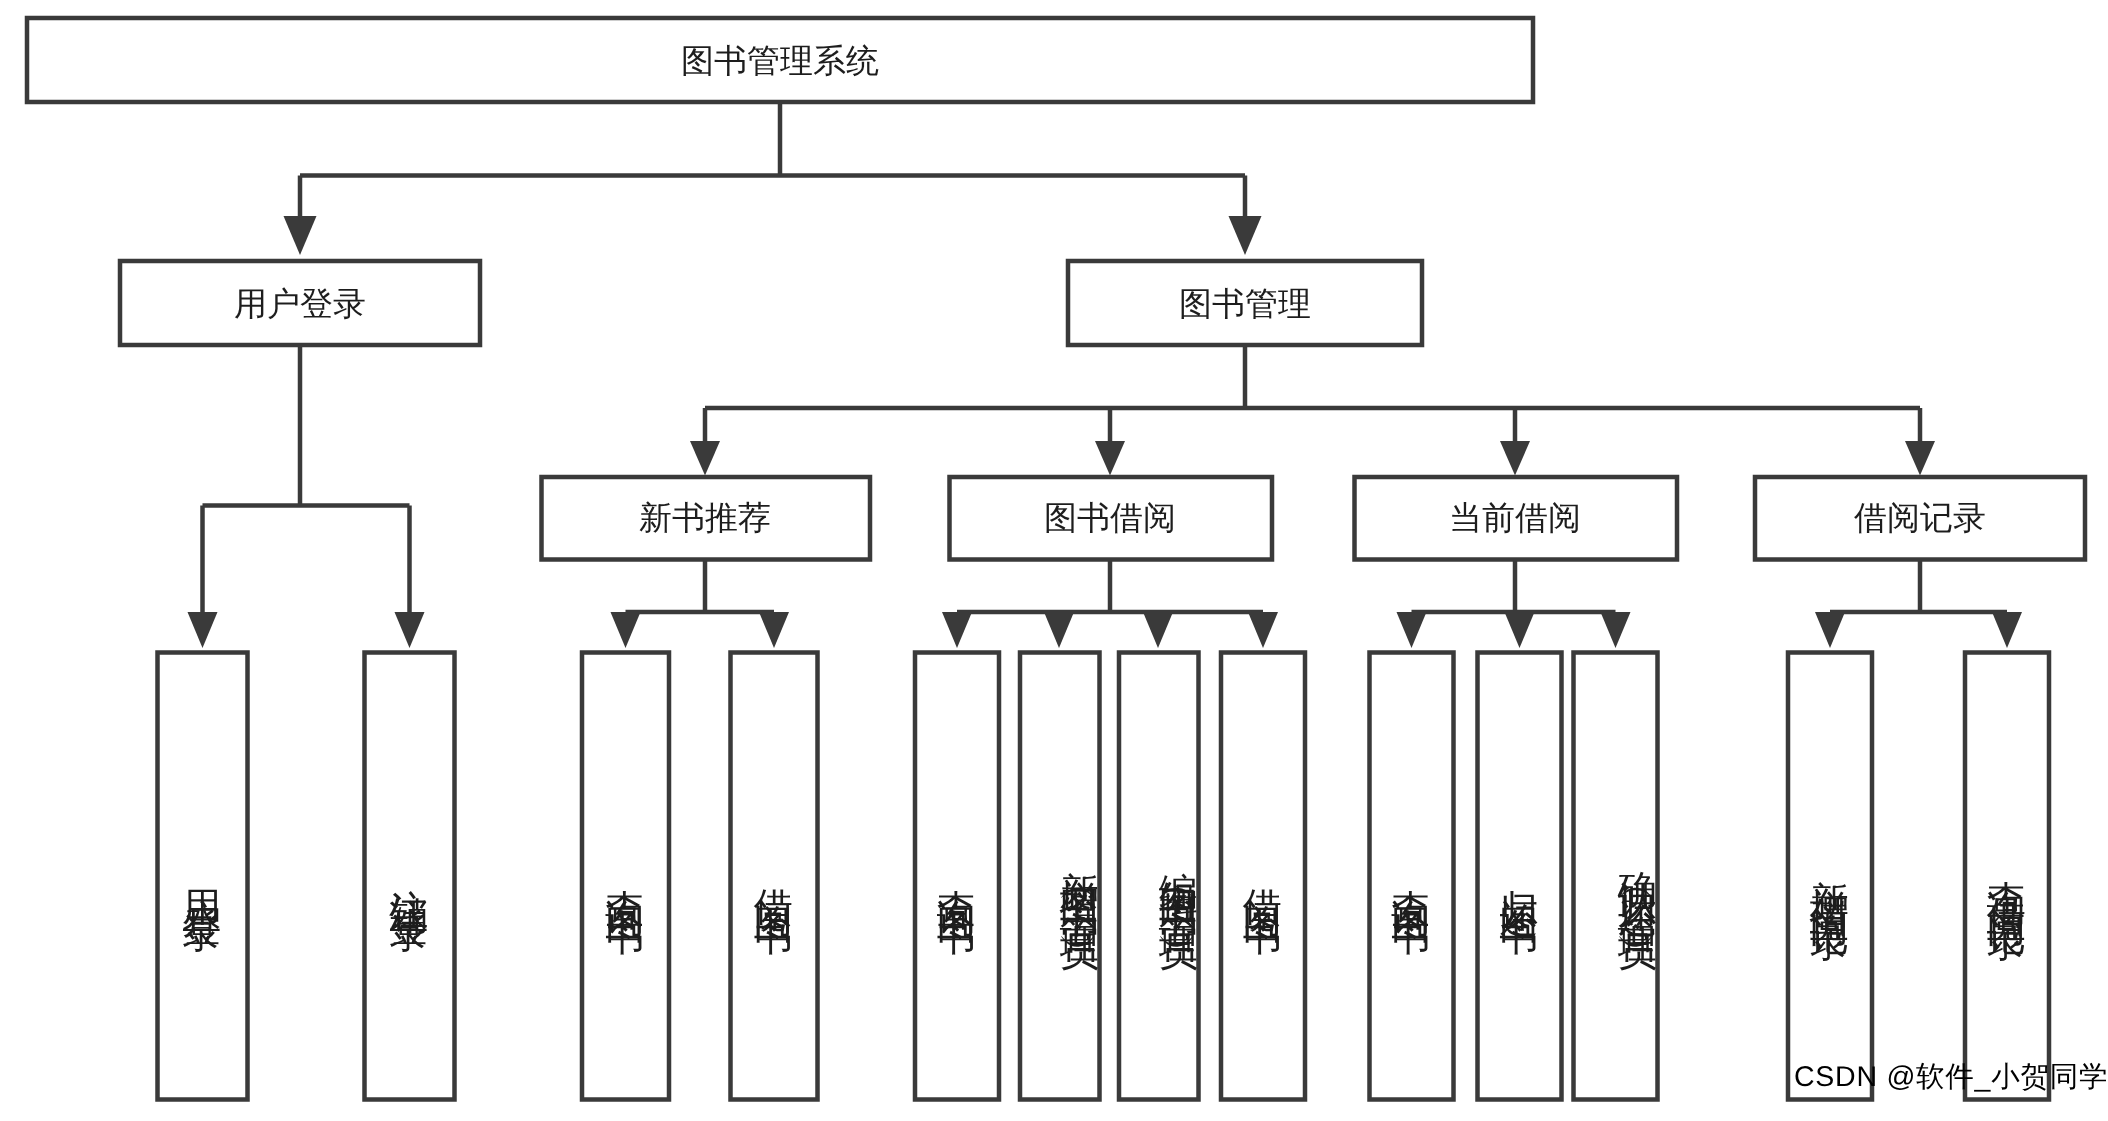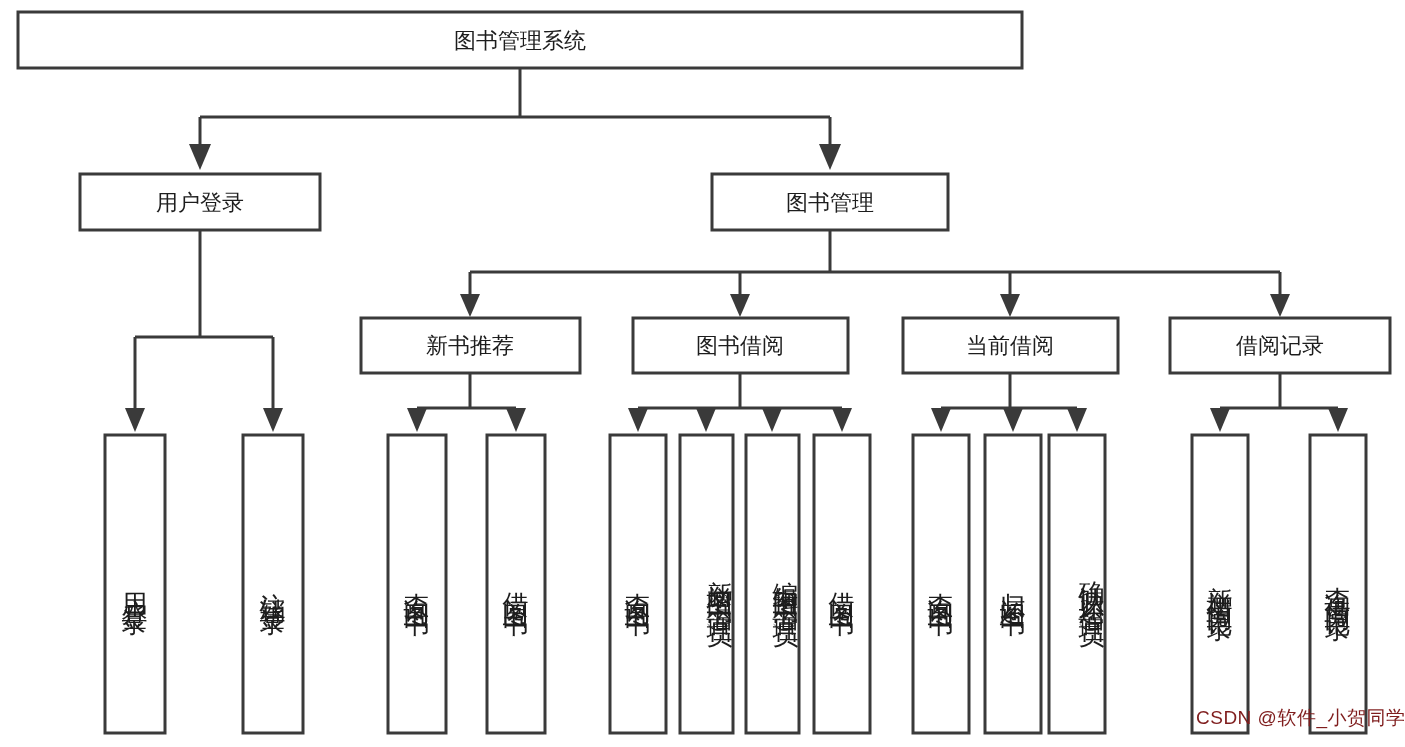--- a/index.html
+++ b/index.html
@@ -63,21 +63,21 @@
     letter-spacing: 6px;
     color: #1d1d1d;
     white-space: nowrap;
     text-align: center;
     pointer-events: none;
   }
   .watermark {
     position: absolute;
     font-family: "Liberation Sans", "DejaVu Sans", sans-serif;
     font-size: 19px;
-    color: #7f1d1d;
+    color: #000000;
     white-space: nowrap;
     letter-spacing: 0.5px;
   }
 </style>
 </head>
 <body>
 
 <div id="diagram-root">
 
   <svg id="flow" viewBox="0 0 1405 747" xmlns="http://www.w3.org/2000/svg">

